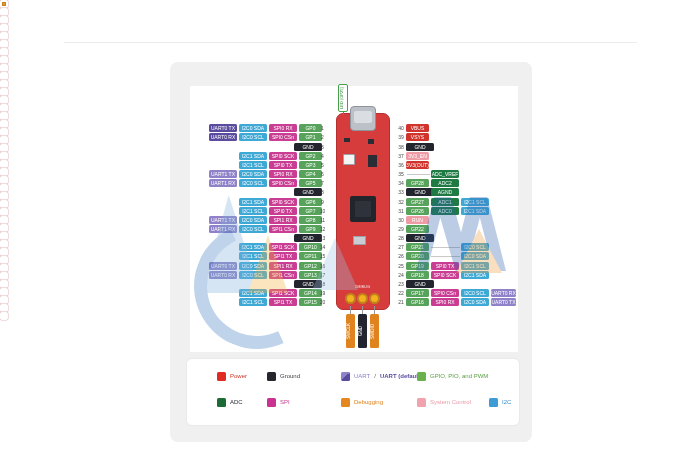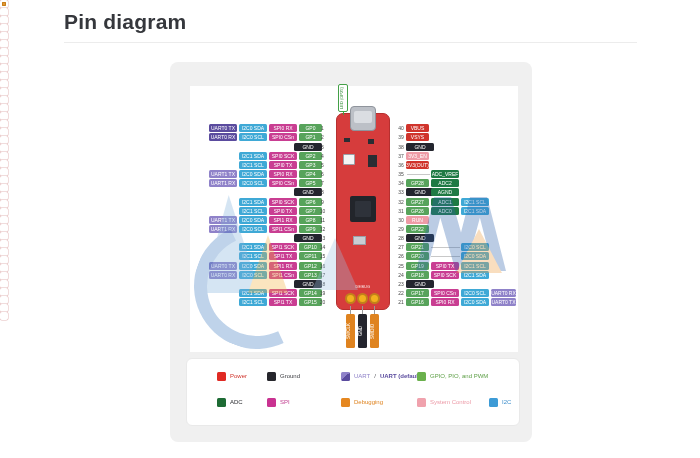--- a/index.html
+++ b/index.html
@@ -33,21 +33,20 @@
   .legend-item{position:absolute;height:10px;display:flex;align-items:center;gap:4px;font-size:6px;white-space:nowrap;}
   .legend-swatch{width:9px;height:9px;border-radius:1.5px;flex:0 0 auto;display:inline-block;}
   .wm{left:192px;top:183px;width:324px;height:145px;opacity:.32;z-index:9;pointer-events:none;}
   .wm div{position:absolute;}
 </style>
 </head>
 <body>
 
 <div id="stage">
 
-  <div class="abs page-title">Pin diagram</div>
   <div class="abs divider"></div>
 
   <div class="abs card"></div>
   <div class="abs panel"></div>
 
   <div class="abs board"></div>
   <div class="abs usb"></div>
   <div class="abs usb-inner"></div>
   <div class="abs bootsel"></div>
   <div class="abs chip"></div>

